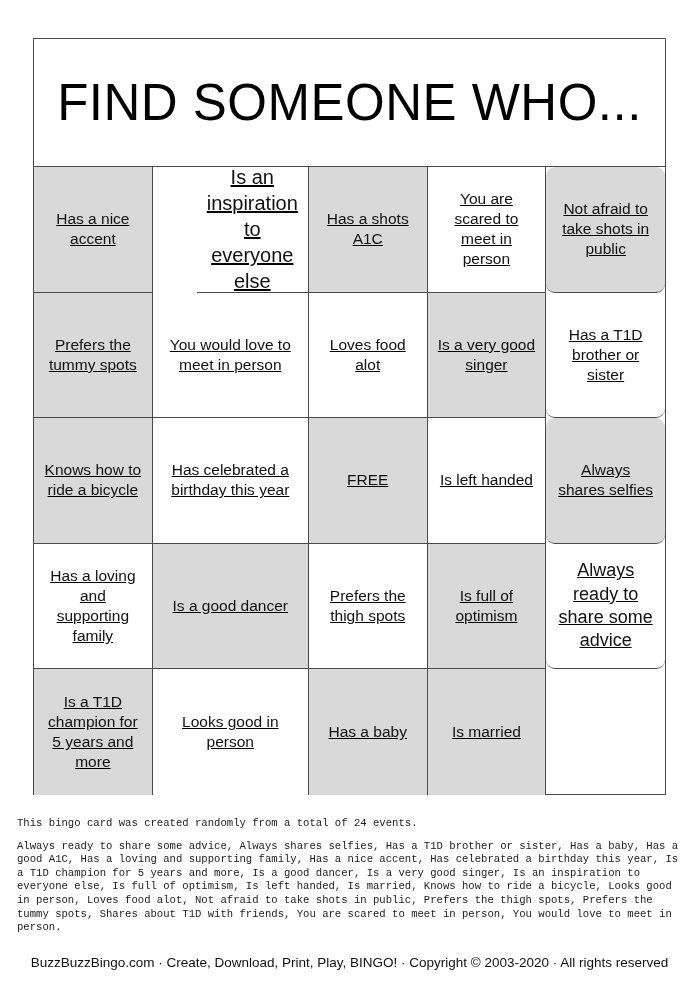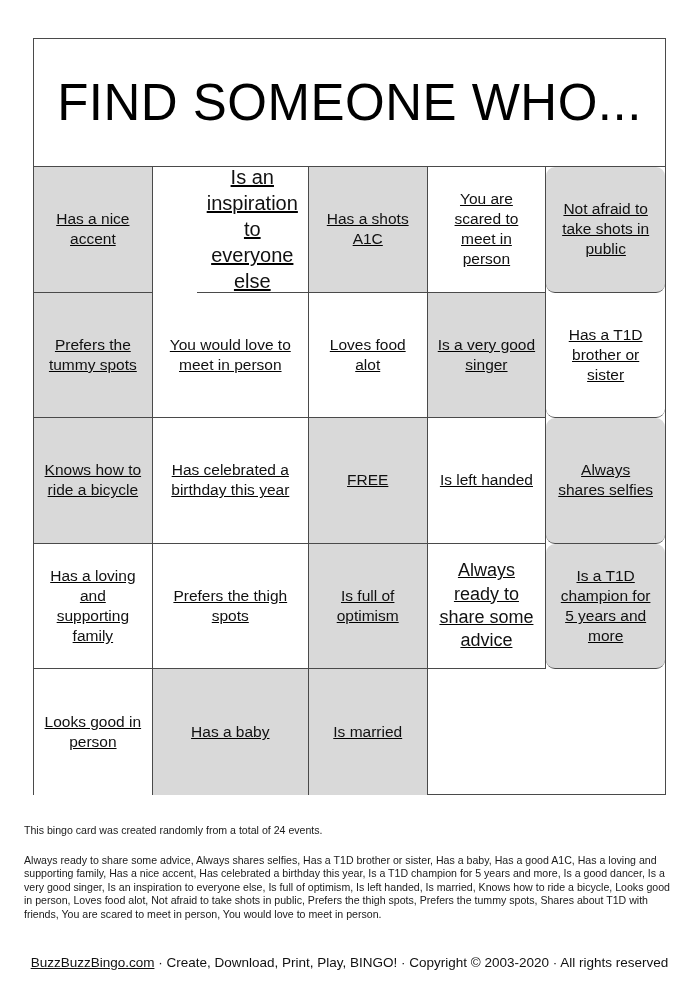--- a/index.html
+++ b/index.html
@@ -55,32 +55,32 @@
   .cell.unshaded { background: #ffffff; }
 
   .footer-notes {
     position: absolute;
     left: 8px; top: 808px;
     width: 685px;
     font-size: 10.6px;
     line-height: 13.6px;
     color: #1a1a1a;
   }
-  .footer-notes p { margin: 16px; }
+  .footer-notes p { margin: 9px; font-family: Liberation Mono, monospace; }
 
   .bottom-bar {
     position: absolute;
     left: 0; top: 955px;
     width: 699px;
     text-align: center;
     font-size: 13.5px;
     color: #111;
     white-space: nowrap;
   }
-  .bottom-bar .site { cursor: pointer; text-decoration: underline; }
+  .bottom-bar .site { cursor: pointer; }
 </style>
 </head>
 <body>
 
 <div class="page">
 
   <div class="card">
     <div class="card-title">FIND SOMEONE WHO...</div>
     <div class="bingo-grid">
         <div class="cell shaded">
@@ -124,20 +124,23 @@
         </div>
         <div class="cell unshaded">
           <span>Is left handed</span>
         </div>
         <div class="cell shaded">
           <span>Always shares selfies</span>
         </div>
         <div class="cell unshaded">
           <span>Has a loving and supporting family</span>
         </div>
+        <div class="cell shaded">
+          <span>Is a good dancer</span>
+        </div>
         <div class="cell unshaded">
           <span>Prefers the thigh spots</span>
         </div>
         <div class="cell shaded">
           <span>Is full of optimism</span>
         </div>
         <div class="cell unshaded" style="font-size: 18px;">
           <span>Always ready to share some advice</span>
         </div>
         <div class="cell shaded">

